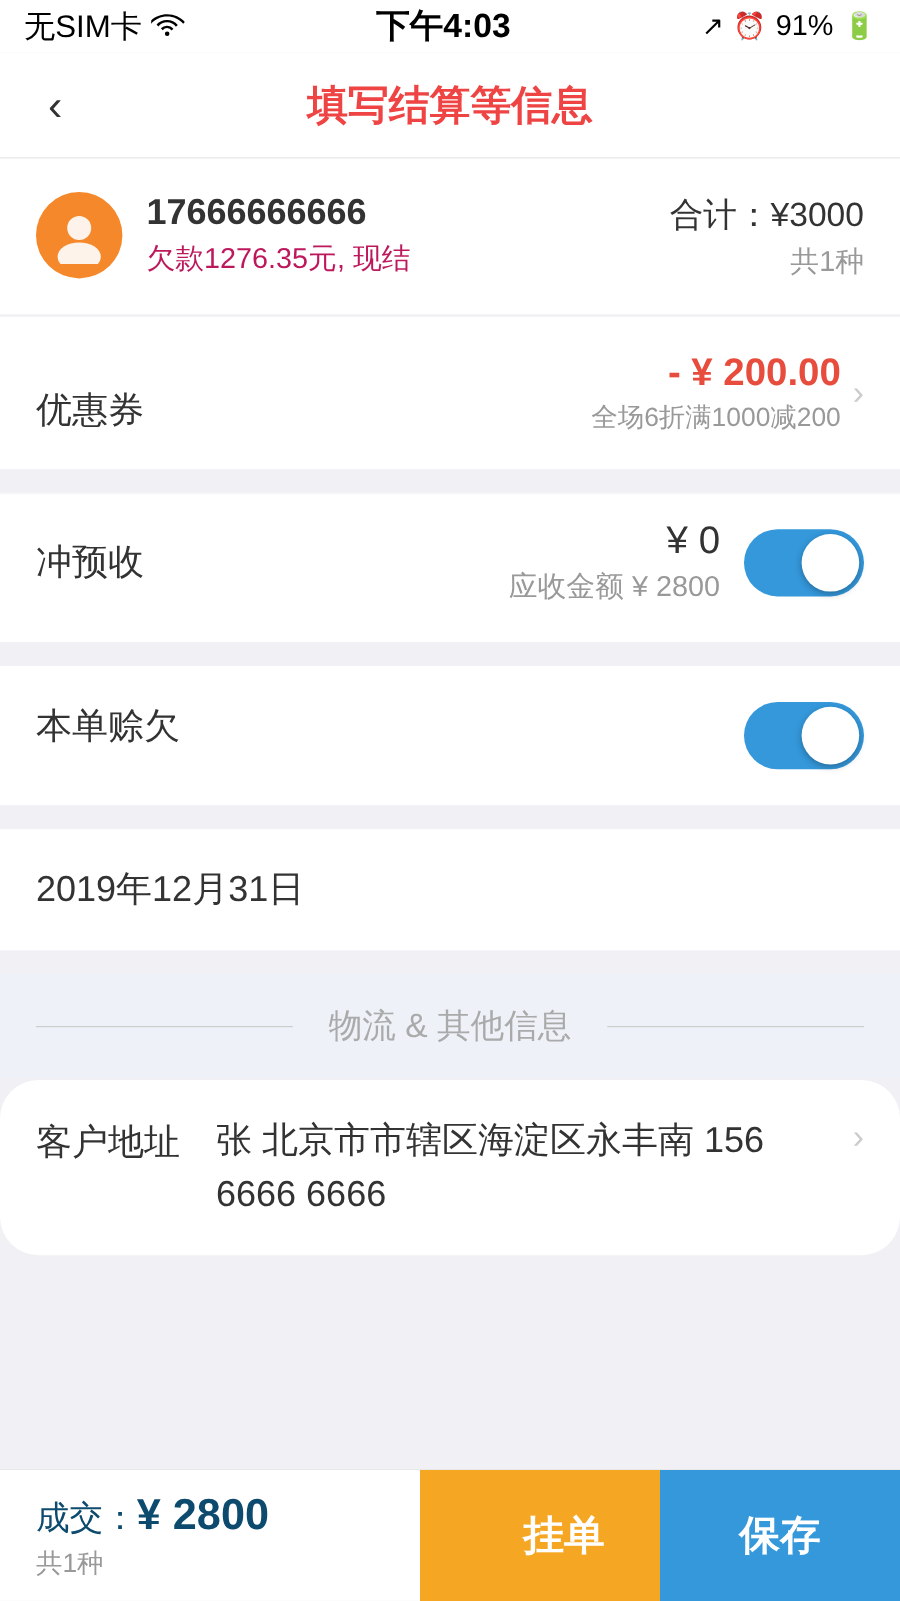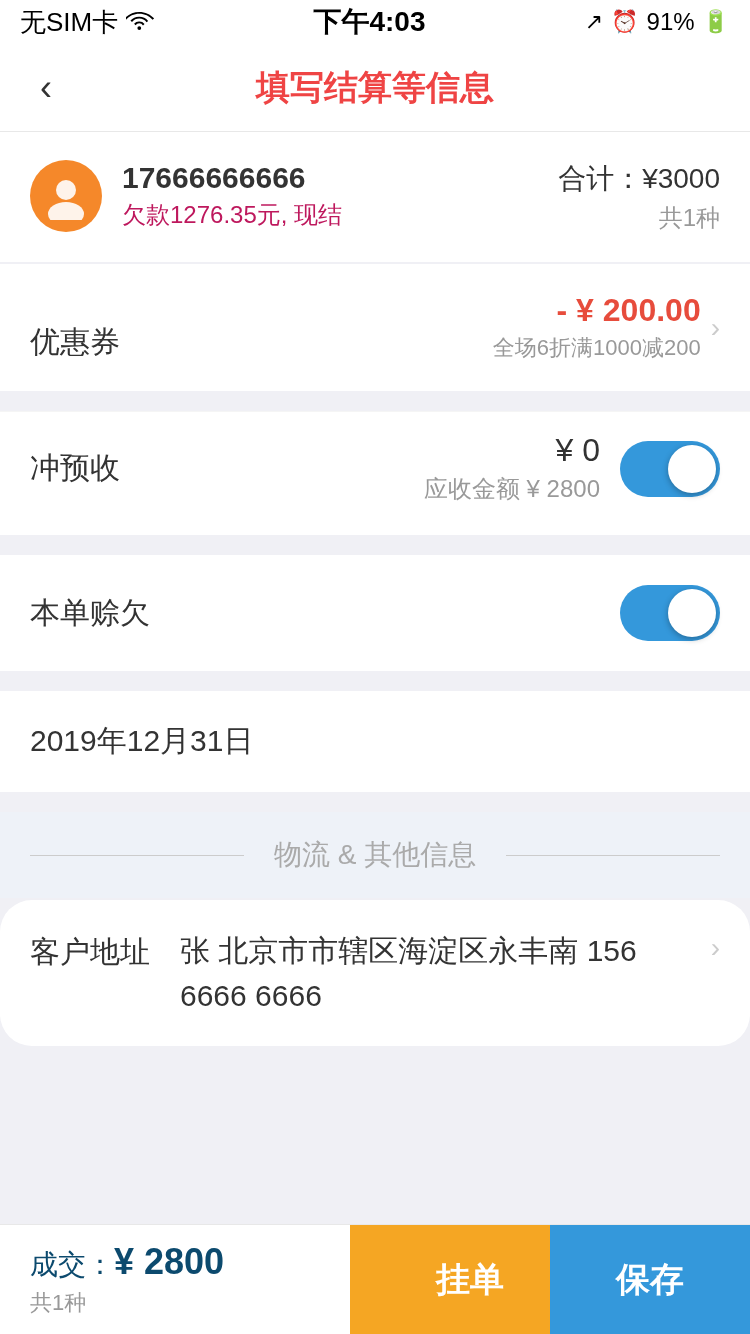--- a/index.html
+++ b/index.html
@@ -269,21 +269,20 @@
     }
 
     
     .writeoff-section {
       background: #fff;
       margin-bottom: 20px;
     }
     .writeoff-row {
       padding: 30px 30px;
       display: flex;
-      align-items: center;
       justify-content: space-between;
     }
     .writeoff-label {
       font-size: 30px;
       color: #333;
     }
 
     
     .duedate-row {
       background: #fff;

